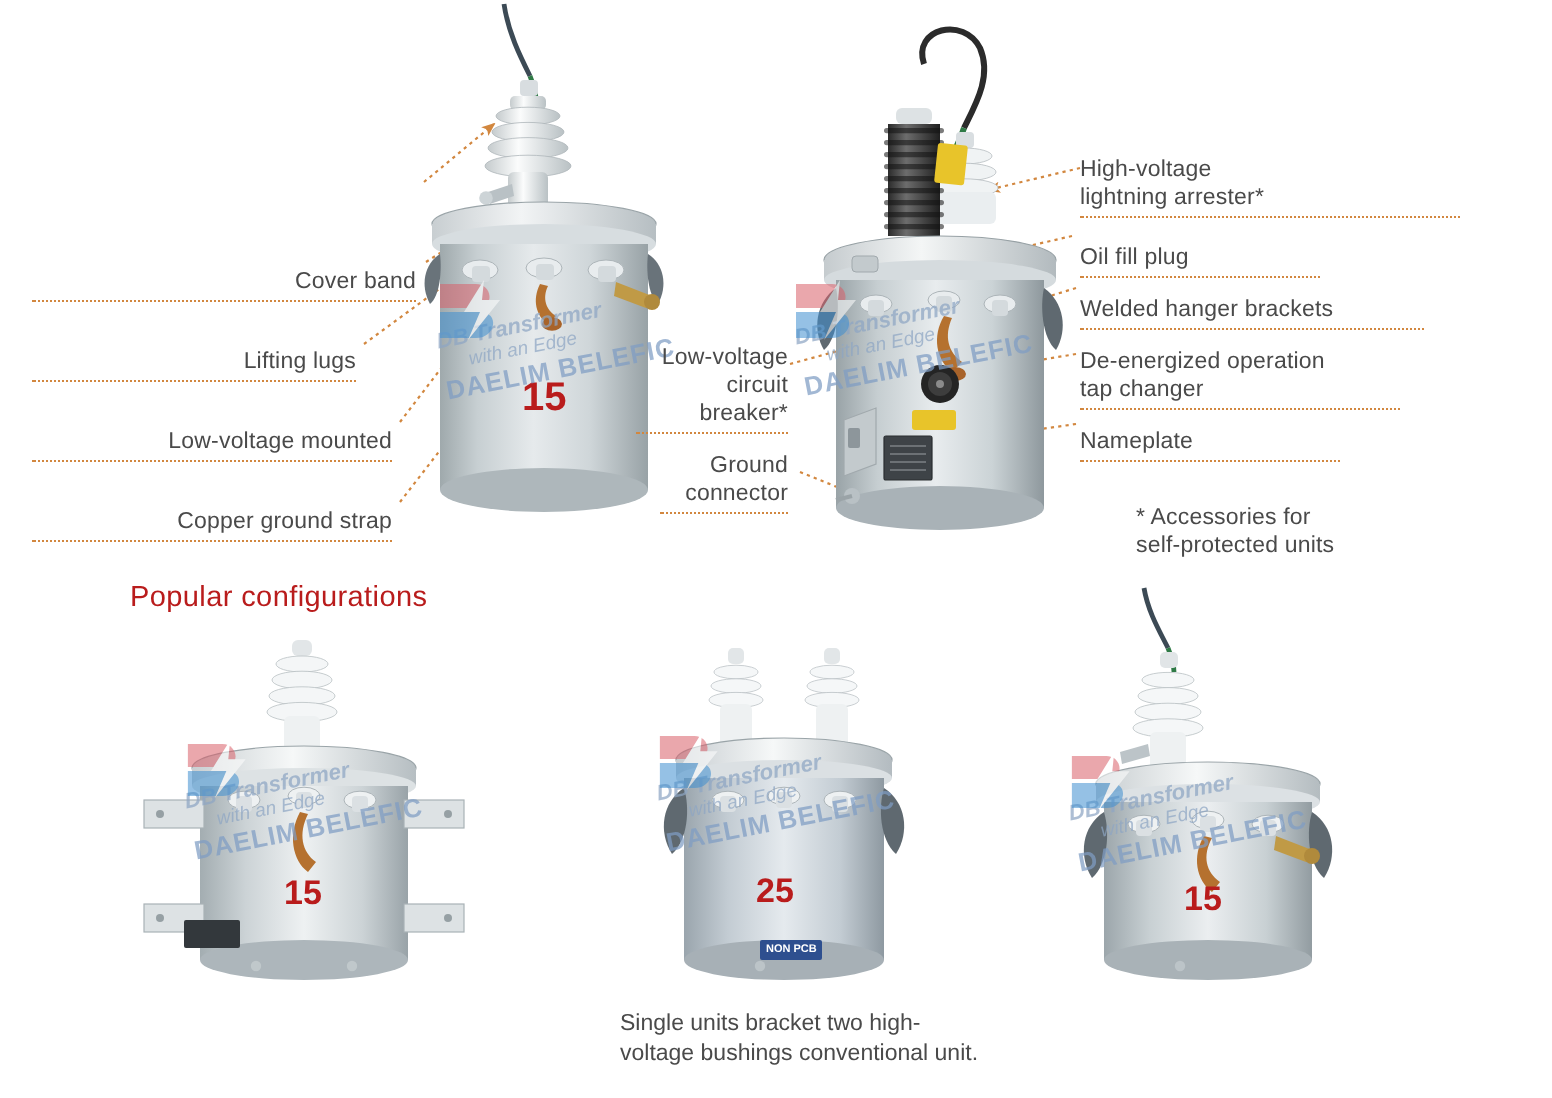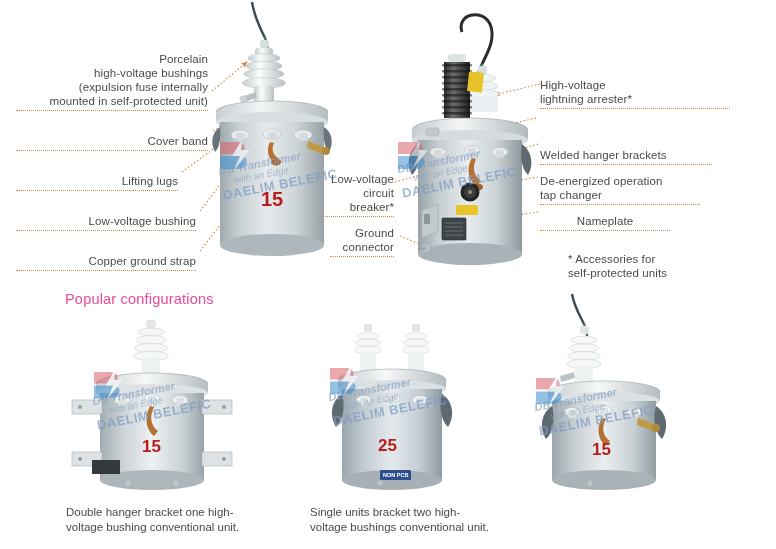--- a/index.html
+++ b/index.html
@@ -31,21 +31,21 @@
     margin-top:1.5px;
   }
 
   
   #leaders{position:absolute;left:0;top:0;width:776px;height:549px;pointer-events:none;}
 
   
   .section-title{
     position:absolute;
     font-size:14.5px;
-    color:#ec4899;
+    color:#b91c1c;
     letter-spacing:.2px;
   }
 
   
   .caption{
     position:absolute;
     font-size:11.5px;
     line-height:14.5px;
     color:#4a4a4a;
     white-space:pre-line;
@@ -306,40 +306,33 @@
       <div class="wm-mid">with an Edge</div>
       <div class="wm-bot">DAELIM BELEFIC</div>
     </div>
     <svg class="wm-logo" style="left:-8px;top:136px;" width="54" height="34" viewBox="0 0 54 34">
       <path d="M2,4 L20,4 C28,4 30,16 20,16 L2,16 Z" fill="#d9606a"></path>
       <path d="M2,18 L22,18 C32,18 30,31 20,31 L2,31 Z" fill="#3f8fd0"></path>
       <path d="M24,2 L14,18 L22,18 L16,32 L32,12 L23,12 Z" fill="#ffffff"></path>
     </svg>
   </div>
 
-  <div class="callout r" style="left:16px;top:38px;width:192px;">
-    <span>Porcelain
-high-voltage bushings
-(expulsion fuse internally
-mounted in self-protected unit)</span>
-    <span class="rule"></span>
-  </div>
 
   <div class="callout r" style="left:16px;top:120px;width:192px;">
     <span>Cover band</span>
     <span class="rule"></span>
   </div>
 
   <div class="callout r" style="left:16px;top:160px;width:162px;">
     <span>Lifting lugs</span>
     <span class="rule"></span>
   </div>
 
   <div class="callout r" style="left:16px;top:200px;width:180px;">
-    <span>Low-voltage bushing</span>
+    <span>Low-voltage mounted</span>
     <span class="rule"></span>
   </div>
 
   <div class="callout r" style="left:16px;top:240px;width:180px;">
     <span>Copper ground strap</span>
     <span class="rule"></span>
   </div>
 
   <div class="callout r" style="left:318px;top:158px;width:76px;">
     <span>Low-voltage
@@ -352,33 +345,37 @@
 connector</span>
     <span class="rule"></span>
   </div>
 
   <div class="callout l" style="left:540px;top:64px;width:190px;">
     <span>High-voltage
 lightning arrester*</span>
     <span class="rule"></span>
   </div>
 
+  <div class="callout l" style="left:540px;top:108px;width:120px;">
+    <span>Oil fill plug</span>
+    <span class="rule"></span>
+  </div>
 
   <div class="callout l" style="left:540px;top:134px;width:172px;">
     <span>Welded hanger brackets</span>
     <span class="rule"></span>
   </div>
 
   <div class="callout l" style="left:540px;top:160px;width:160px;">
     <span>De-energized operation
 tap changer</span>
     <span class="rule"></span>
   </div>
 
-  <div class="callout l" style="left:540px;top:200px;width:130px;text-align:center;">
+  <div class="callout l" style="left:540px;top:200px;width:130px;">
     <span>Nameplate</span>
     <span class="rule"></span>
   </div>
 
   <div class="callout l footnote-star" style="left:540px;top:238px;width:180px;">
     <span>*  Accessories for
     self-protected units</span>
   </div>
 
   <div class="section-title" style="left:65px;top:291px;">Popular configurations</div>
@@ -445,22 +442,20 @@
       <div class="wm-mid">with an Edge</div>
       <div class="wm-bot">DAELIM BELEFIC</div>
     </div>
     <svg class="wm-logo" style="left:20px;top:56px;" width="52" height="33" viewBox="0 0 54 34">
       <path d="M2,4 L20,4 C28,4 30,16 20,16 L2,16 Z" fill="#d9606a"></path>
       <path d="M2,18 L22,18 C32,18 30,31 20,31 L2,31 Z" fill="#3f8fd0"></path>
       <path d="M24,2 L14,18 L22,18 L16,32 L32,12 L23,12 Z" fill="#ffffff"></path>
     </svg>
   </div>
 
-  <div class="caption" style="left:66px;top:505px;width:230px;">Double hanger bracket one high-
-voltage bushing conventional unit.</div>
 
   <div class="tx" style="left:320px;top:312px;">
     <svg width="150" height="186" viewBox="0 0 150 186">
       <defs>
         <linearGradient id="tankB" x1="0" y1="0" x2="1" y2="0">
           <stop offset="0" stop-color="#9aa5ad"></stop>
           <stop offset="0.22" stop-color="#c3ccd3"></stop>
           <stop offset="0.5" stop-color="#e5eaee"></stop>
           <stop offset="0.78" stop-color="#c3ccd3"></stop>
           <stop offset="1" stop-color="#8e99a1"></stop>

